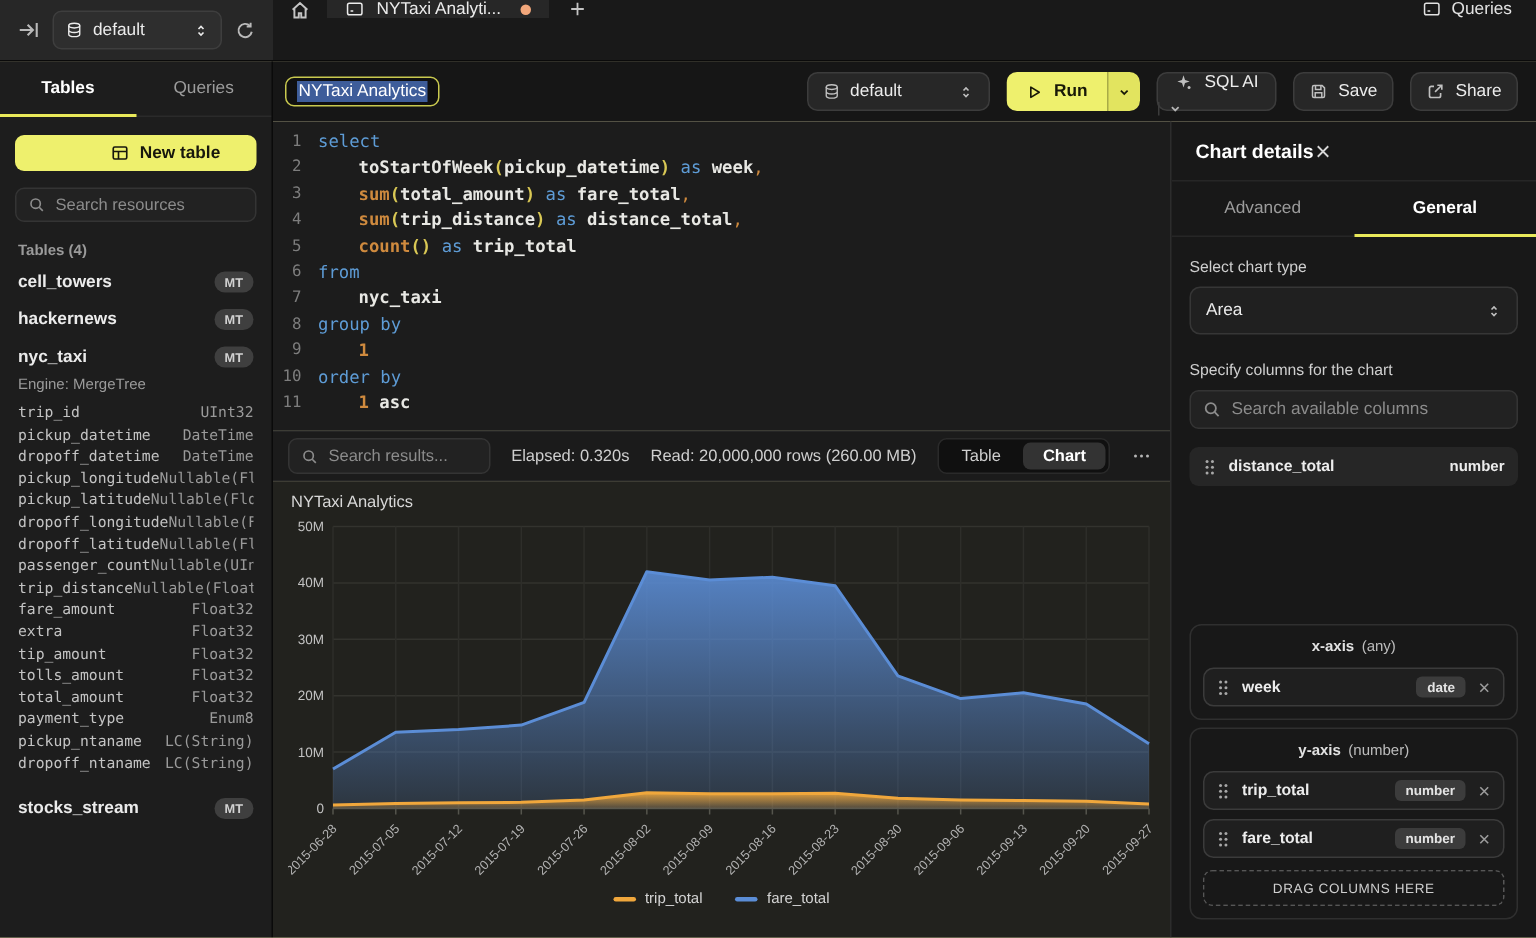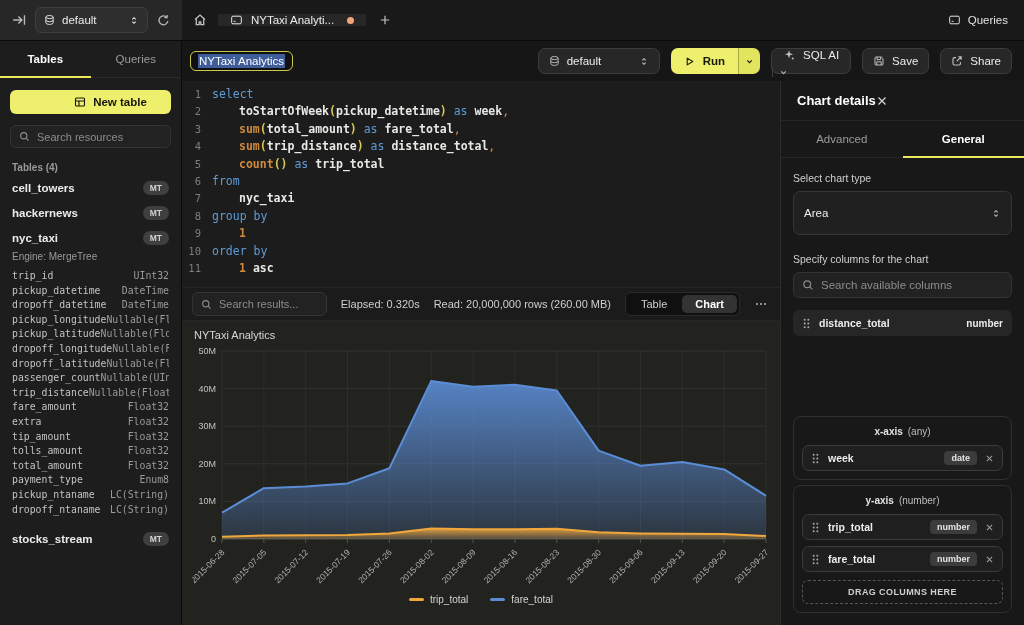--- a/index.html
+++ b/index.html
@@ -6,21 +6,21 @@
   html,body { background:#000; }
   body { font-family:"Liberation Sans",sans-serif; color:#e6e6e6; }
   .app { width:1024px; height:625px; display:flex; flex-direction:column; background:#fef9c3; overflow:hidden; }
 
   
   .topbar { height:41px; flex:0 0 41px; display:flex; align-items:stretch; background:#161616; border-bottom:1px solid #0a0a0a; }
   .topbar-left { width:182px; flex:0 0 182px; background:#272727; display:flex; align-items:center; gap:9px; padding:0 12px; }
   .icon-btn { display:flex; align-items:center; justify-content:center; color:#b9b9b9; background:none; border:none; cursor:pointer; }
   .db-select { flex:1; height:26px; background:#2e2e2e; border:1px solid #3e3e3e; border-radius:6px; display:flex; align-items:center; gap:7px; padding:0 8px; font-size:11.5px; color:#ececec; cursor:pointer; }
   .db-select .lbl { flex:1; }
-  .tabstrip { flex:1; display:flex; align-items:center; background:#191919; }
+  .tabstrip { flex:1; display:flex; align-items:flex-start; background:#191919; }
   .home-btn { width:36px; display:flex; align-items:center; justify-content:center; color:#c4c4c4; }
   .tab { width:148px; background:#272727; display:flex; align-items:center; gap:8px; padding:0 12px; font-size:11.5px; color:#ececec; cursor:pointer; }
   .tab .t-label { flex:1; white-space:nowrap; overflow:hidden; }
   .dirty-dot { width:7px; height:7px; border-radius:50%; background:#f2a77b; flex:0 0 7px; }
   .tab-plus { width:38px; display:flex; align-items:center; justify-content:center; color:#c4c4c4; font-size:15px; }
   .topbar-right { margin-left:auto; display:flex; align-items:center; gap:7px; padding:0 16px; font-size:11.5px; color:#e2e2e2; cursor:pointer; }
 
   
   .workspace { flex:1; display:flex; min-height:0; }
 
@@ -97,37 +97,37 @@
   
   .chart-panel { width:244px; flex:0 0 244px; background:#181818; border-left:1px solid #2c2c2c; display:flex; flex-direction:column; overflow:hidden; }
   .panel-head { height:40px; flex:0 0 40px; display:flex; align-items:center; justify-content:flex-start; padding:0 16px; border-bottom:1px solid #262626; }
   .panel-title { font-size:13px; font-weight:bold; color:#fff; }
   .panel-tabs { height:37px; flex:0 0 37px; display:flex; border-bottom:1px solid #262626; }
   .panel-tab { flex:1; display:flex; align-items:center; justify-content:center; font-size:11.5px; color:#9c9c9c; cursor:pointer; position:relative; }
   .panel-tab.active { color:#fff; font-weight:bold; }
   .panel-tab.active::after { content:""; position:absolute; left:0; right:0; bottom:-1px; height:2px; background:#e9e95a; }
   .panel-body { flex:1; display:flex; flex-direction:column; padding:14px 12px 12px; min-height:0; }
   .panel-label { font-size:10.5px; color:#cfcfcf; margin-bottom:7px; }
-  .type-select { height:44px; background:#202020; border:1px solid #363636; border-radius:7px; display:flex; align-items:center; justify-content:space-between; padding:0 10px; font-size:11.5px; color:#ececec; cursor:pointer; margin-bottom:18px; }
+  .type-select { height:32px; background:#202020; border:1px solid #363636; border-radius:7px; display:flex; align-items:center; justify-content:space-between; padding:0 10px; font-size:11.5px; color:#ececec; cursor:pointer; margin-bottom:18px; }
   .panel-search { height:26px; margin-bottom:12px; }
   .panel-search input { font-size:11.5px; }
   .avail-row { height:26px; background:#262626; border-radius:6px; display:flex; align-items:center; gap:8px; padding:0 9px; cursor:grab; }
   .avail-name { flex:1; font-size:10.5px; font-weight:bold; color:#ececec; }
   .avail-type { font-size:10px; font-weight:bold; color:#ececec; }
   .axis-wrap { margin-top:auto; display:flex; flex-direction:column; gap:5px; }
   .axis-card { border:1px solid #2f2f2f; border-radius:8px; padding:9px 8px 8px; }
   .axis-title { text-align:center; font-size:10px; color:#e2e2e2; margin-bottom:8px; }
   .axis-title b { font-weight:bold; }
   .axis-title .constraint { color:#bdbdbd; margin-left:5px; }
   .axis-item { height:26px; background:#1f1f1f; border:1px solid #3b3b3b; border-radius:7px; display:flex; align-items:center; gap:8px; padding:0 8px; margin-bottom:6px; }
   .axis-item:last-child { margin-bottom:0; }
   .axis-name { flex:1; font-size:10.5px; font-weight:bold; color:#ececec; }
   .type-pill { background:#3c3c3c; border-radius:4px; font-size:9px; font-weight:bold; color:#e4e4e4; padding:2px 7px; }
   .x-close { color:#9c9c9c; display:flex; cursor:pointer; }
-  .drop-zone { margin-top:8px; border:1px dashed #565656; border-radius:6px; height:24px; display:flex; align-items:center; justify-content:center; font-size:9px; font-weight:bold; letter-spacing:.4px; color:#cfcfcf; }
+  .drop-zone { margin-top:8px; border:1px dashed #565656; border-radius:6px; height:24px; display:flex; align-items:center; justify-content:center; font-size:9px; font-weight:normal; letter-spacing:.4px; color:#cfcfcf; }
 
   svg.ico { display:block; }
 </style>
 </head>
 <body>
 
 <div class="app">
 
   <header class="topbar">
     <div class="topbar-left">

